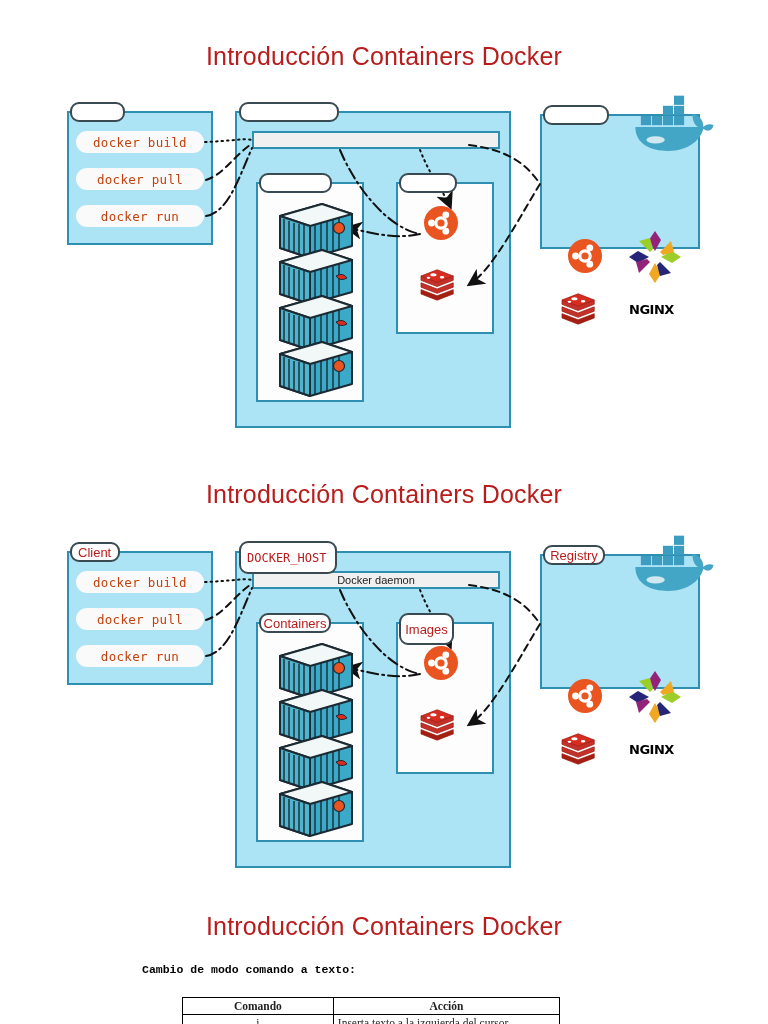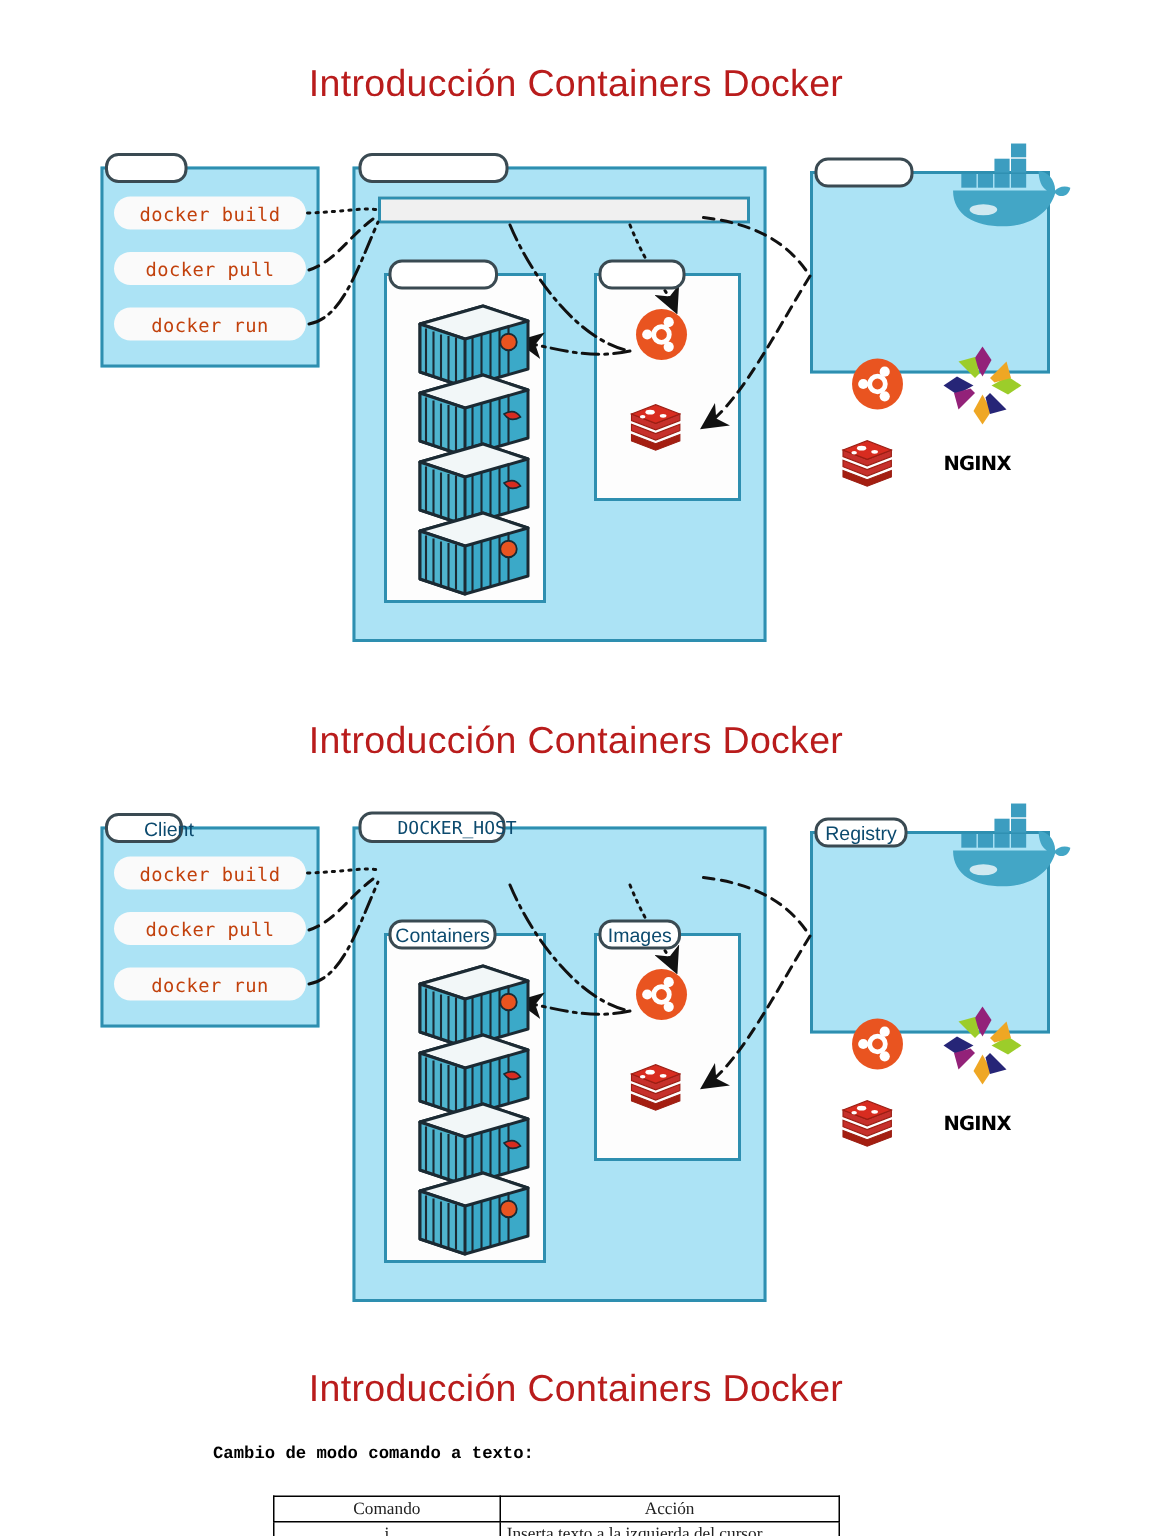--- a/index.html
+++ b/index.html
@@ -41,24 +41,24 @@
   .panel.white { background: #FDFDFD; border: 2px solid #2E8FB0; }
 
   .tab {
     position: absolute;
     background: #FFFFFF;
     border: 2px solid #3a4a52;
     border-radius: 9px;
     box-sizing: border-box;
     font-family: "DejaVu Sans Mono", monospace;
     font-size: 11px;
-    color: #0c4a6e;
+    color: #b91c1c;
     display: flex;
     align-items: center;
-    padding: 0 24px;
+    padding: 0 6px;
     white-space: nowrap;
     z-index: 6;
   }
   .tab.plain {
     font-family: "Liberation Sans", sans-serif;
     font-size: 13px;
   }
 
   .cmd {
     position: absolute;
@@ -122,21 +122,21 @@
     position: absolute;
     border-collapse: collapse;
     font-family: "Liberation Serif", serif;
     font-size: 11.5px;
   }
   table.cmdtable td, table.cmdtable th {
     border: 1.5px solid #000;
     padding: 2px 4px;
   }
   table.cmdtable th {
-    font-weight: normal;
+    font-weight: bold;
     text-align: center;
   }
   table.cmdtable td.c { text-align: center; }
   table.cmdtable td.l { text-align: left; }
 </style>
 </head>
 <body>
 
 <div class="slide" style="top:0px;">
 
@@ -291,28 +291,29 @@
   <div class="diagram" style="position:absolute; top:68px; left:0; height:360px;">
 
     <div class="panel" style="left:67px; top:23px; width:146px; height:134px;"></div>
     <div class="tab plain" style="left:70px; top:14px; width:50px; height:20px;">Client</div>
 
     <div class="cmd" style="left:76px; top:43px; width:128px; height:22px;">docker build</div>
     <div class="cmd" style="left:76px; top:80px; width:128px; height:22px;">docker pull</div>
     <div class="cmd" style="left:76px; top:117px; width:128px; height:22px;">docker run</div>
 
     <div class="panel" style="left:235px; top:23px; width:276px; height:317px;"></div>
-    <div class="tab" style="left:239px; top:13px; width:98px; height:21px; font-size:12px;">DOCKER_HOST</div>
-
+    <div class="tab" style="left:239px; top:13px; width:98px; height:33px; font-size:12px;">DOCKER_HOST</div>
+
+    <div class="daemon" style="left:252px; top:43px; width:248px; height:18px;">Docker daemon</div>
 
     <div class="panel white" style="left:256px; top:94px; width:108px; height:220px;"></div>
     <div class="tab plain" style="left:259px; top:85px; width:72px; height:20px; justify-content:center;">Containers</div>
 
     <div class="panel white" style="left:396px; top:94px; width:98px; height:152px;"></div>
-    <div class="tab plain" style="left:399px; top:85px; width:55px; height:20px; justify-content:center;">Images</div>
+    <div class="tab plain" style="left:399px; top:85px; width:55px; height:32px; justify-content:center;">Images</div>
 
     <div class="panel" style="left:540px; top:26px; width:160px; height:135px;"></div>
     <div class="tab plain" style="left:543px; top:17px; width:62px; height:20px; justify-content:center;">Registry</div>
 
     <svg class="svg-layer" width="768" height="360" viewBox="0 0 768 360">
 
       <path d="M205,54 C232,53 244,50 252,52" fill="none" stroke="#111" stroke-width="2" stroke-dasharray="1.5,4" stroke-linecap="round"></path>
       <path d="M420,62 C432,92 444,104 450,118" fill="none" stroke="#111" stroke-width="2" stroke-dasharray="1.5,4" stroke-linecap="round" marker-end="url(#arrowBlk)"></path>
 
       <path d="M206,92 C224,86 232,70 250,57" fill="none" stroke="#111" stroke-width="2" stroke-dasharray="7,5" stroke-linecap="round"></path>

